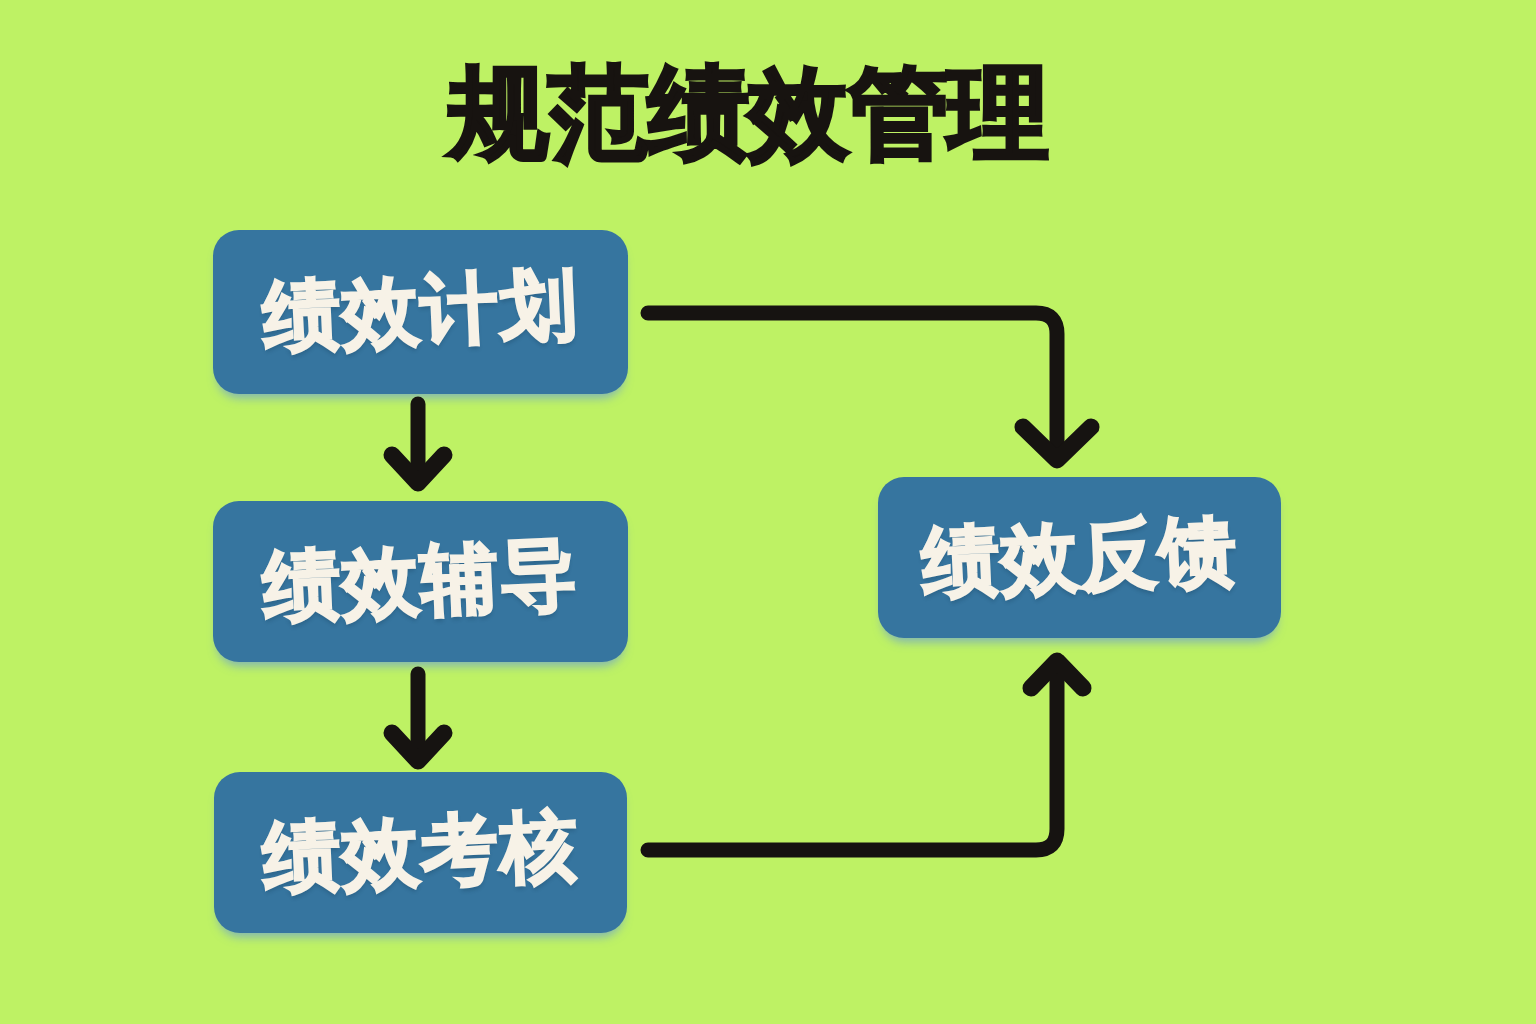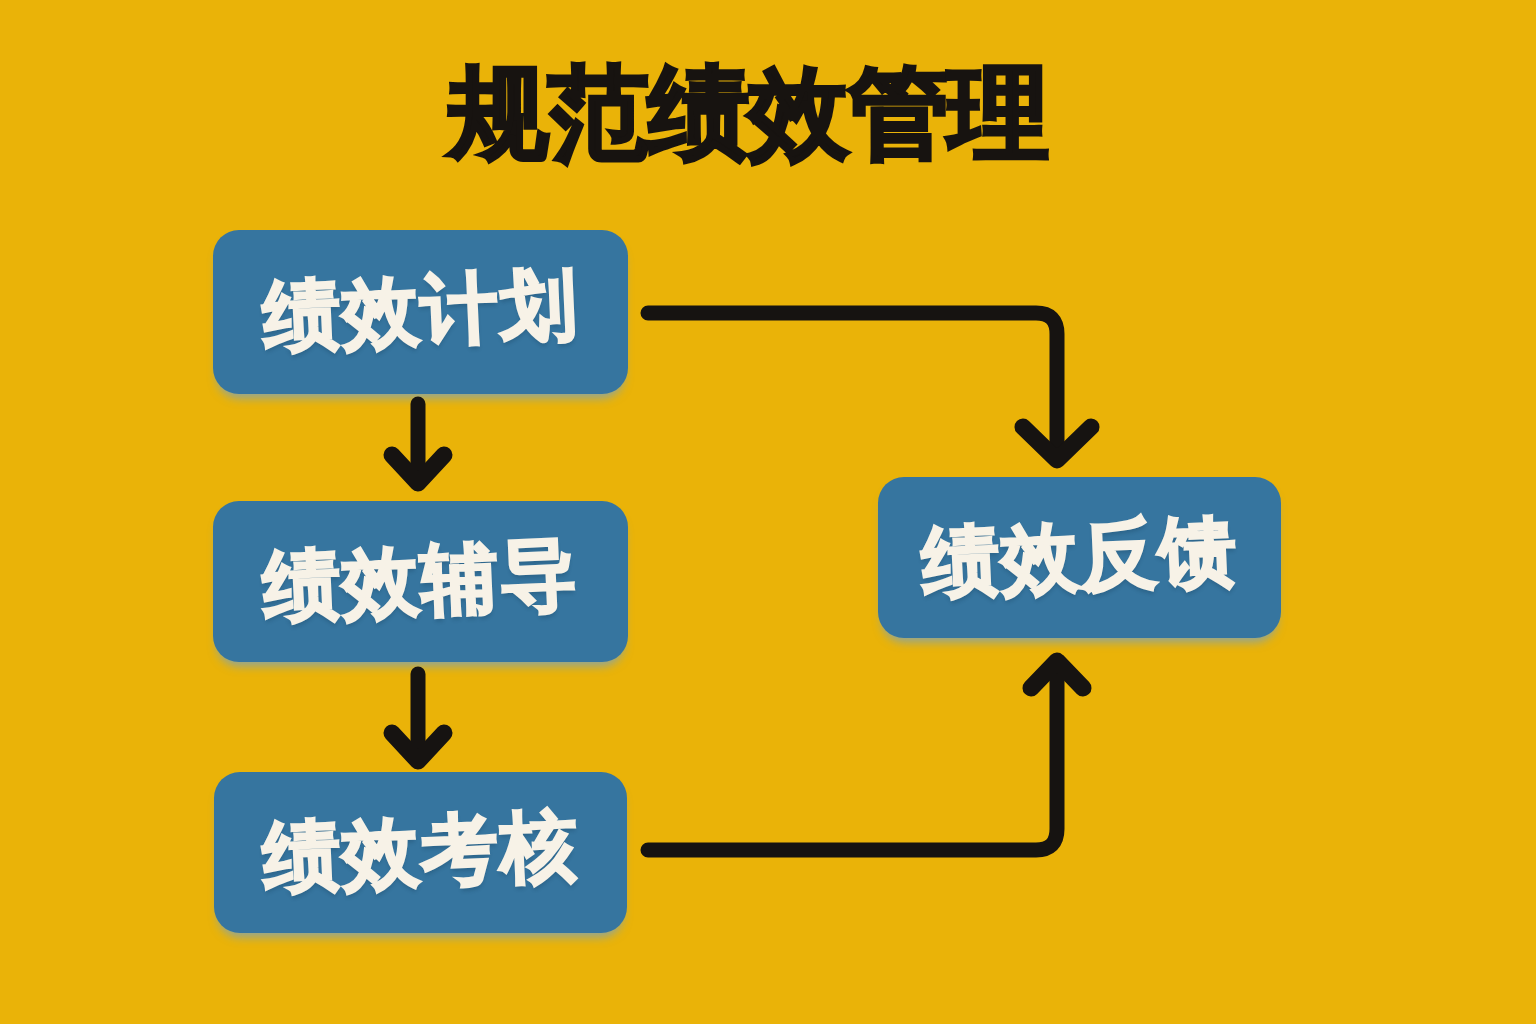--- a/index.html
+++ b/index.html
@@ -3,21 +3,21 @@
 <meta charset="utf-8">
 <style>
   html, body {
     margin: 0;
     padding: 0;
   }
   #canvas {
     position: relative;
     width: 1536px;
     height: 1024px;
-    background: #eab308;
+    background: #bef264;
     overflow: hidden;
     font-family: "Liberation Sans", "DejaVu Sans", sans-serif;
   }
   .page-title {
     position: absolute;
     left: 418px;
     top: 58px;
     width: 660px;
     text-align: center;
     font-size: 101px;

